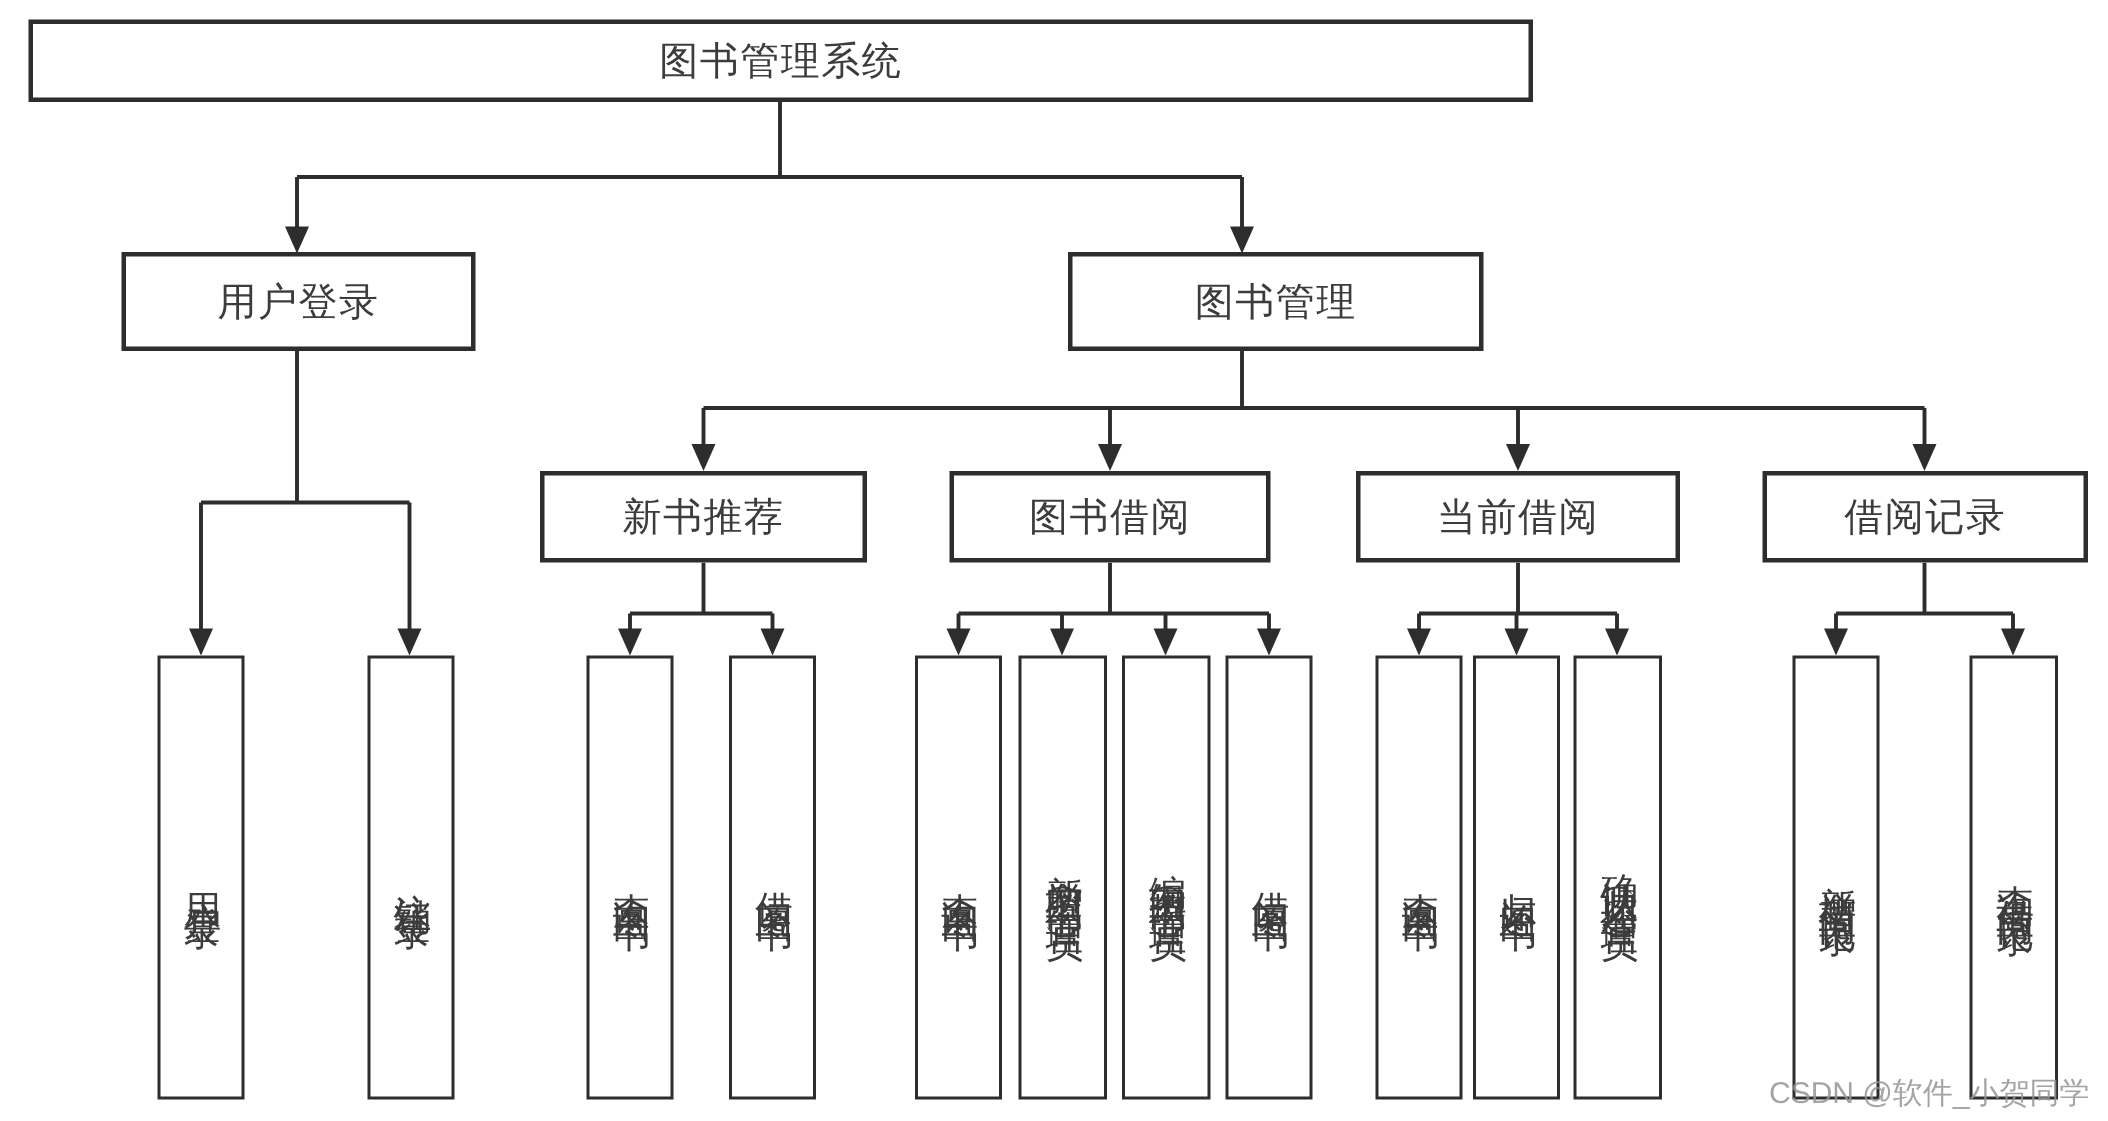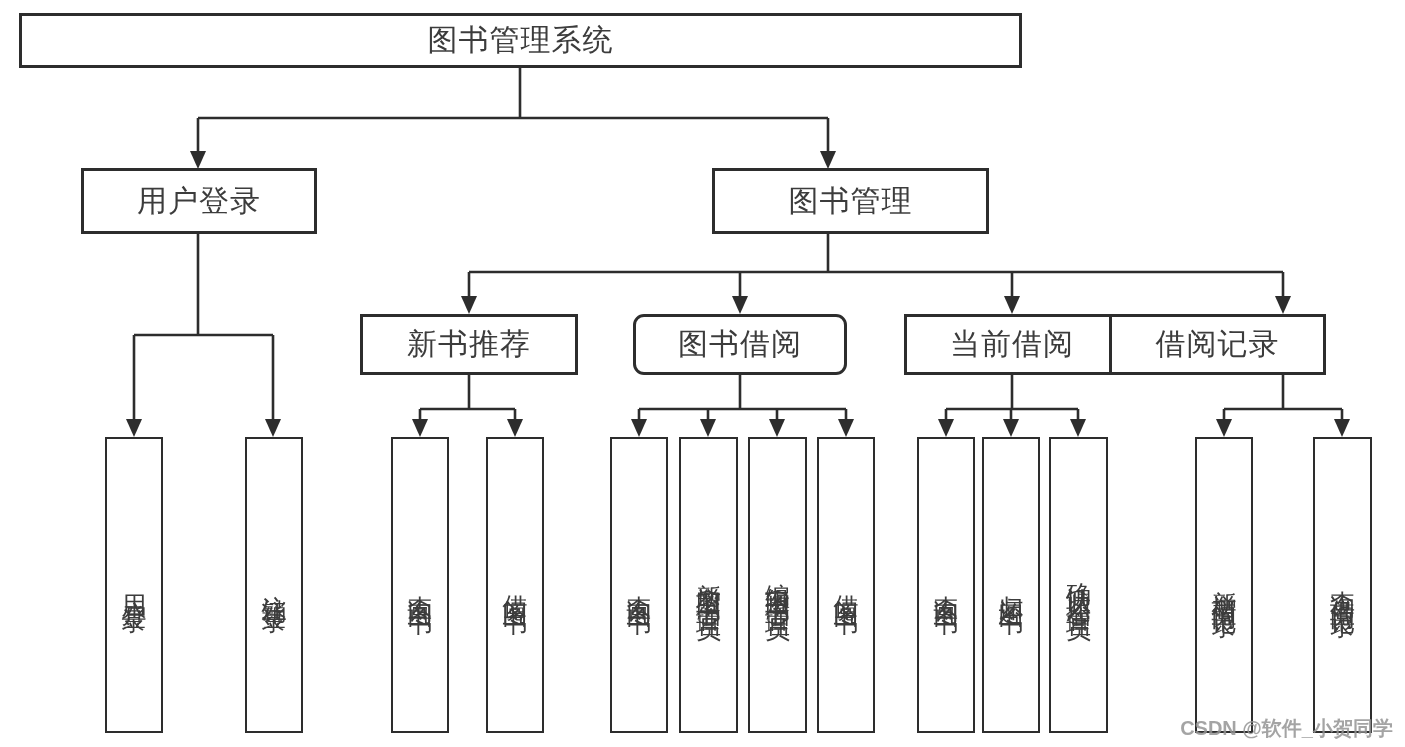--- a/index.html
+++ b/index.html
@@ -26,21 +26,21 @@
     background: #ffffff;
     border: 3px solid #2d2d2d;
     box-sizing: border-box;
     display: flex;
     align-items: center;
     justify-content: center;
     color: #3c3c3c;
     z-index: 2;
   }
   .hbox span {
-    font-size: 30px;
+    font-size: 26px;
     letter-spacing: 1px;
     white-space: nowrap;
   }
   .vbox {
     border-width: 2.5px;
   }
   .vbox span {
     writing-mode: vertical-rl;
     text-orientation: mixed;
     font-size: 25px;
@@ -49,21 +49,20 @@
     white-space: nowrap;
   }
   #watermark {
     position: absolute;
     right: 12px;
     bottom: 5px;
     font-size: 20px;
     color: rgba(148, 148, 148, 0.85);
     z-index: 3;
     white-space: nowrap;
-    font-weight: bold;
   }
 </style>
 </head>
 <body>
 
 <div id="stage">
 
   <svg id="connectors" width="1405" height="747" viewBox="0 0 1405 747">
     <g stroke="#2d2d2d" stroke-width="2.6" fill="none">
 
@@ -137,27 +136,27 @@
   <div class="box hbox" style="left:81px; top:168px; width:236px; height:66px;">
     <span>用户登录</span>
   </div>
   <div class="box hbox" style="left:712px; top:168px; width:277px; height:66px;">
     <span>图书管理</span>
   </div>
 
   <div class="box hbox" style="left:360px; top:314px; width:218px; height:61px;">
     <span>新书推荐</span>
   </div>
-  <div class="box hbox" style="left:633px; top:314px; width:214px; height:61px;border-radius:11px;">
+  <div class="box hbox" style="left:633px; top:314px; width:214px; height:61px;">
     <span>图书借阅</span>
   </div>
   <div class="box hbox" style="left:904px; top:314px; width:216px; height:61px;align-items:center;">
     <span>当前借阅</span>
   </div>
-  <div class="box hbox" style="left:1109px; top:314px; width:217px; height:61px;">
+  <div class="box hbox" style="left:1175px; top:314px; width:217px; height:61px;">
     <span>借阅记录</span>
   </div>
 
   <div class="box vbox" style="left:105px; top:437px; width:58px; height:296px;">
     <span>用户登录</span>
   </div>
   <div class="box vbox" style="left:245px; top:437px; width:58px; height:296px;">
     <span>注销登录</span>
   </div>
 

